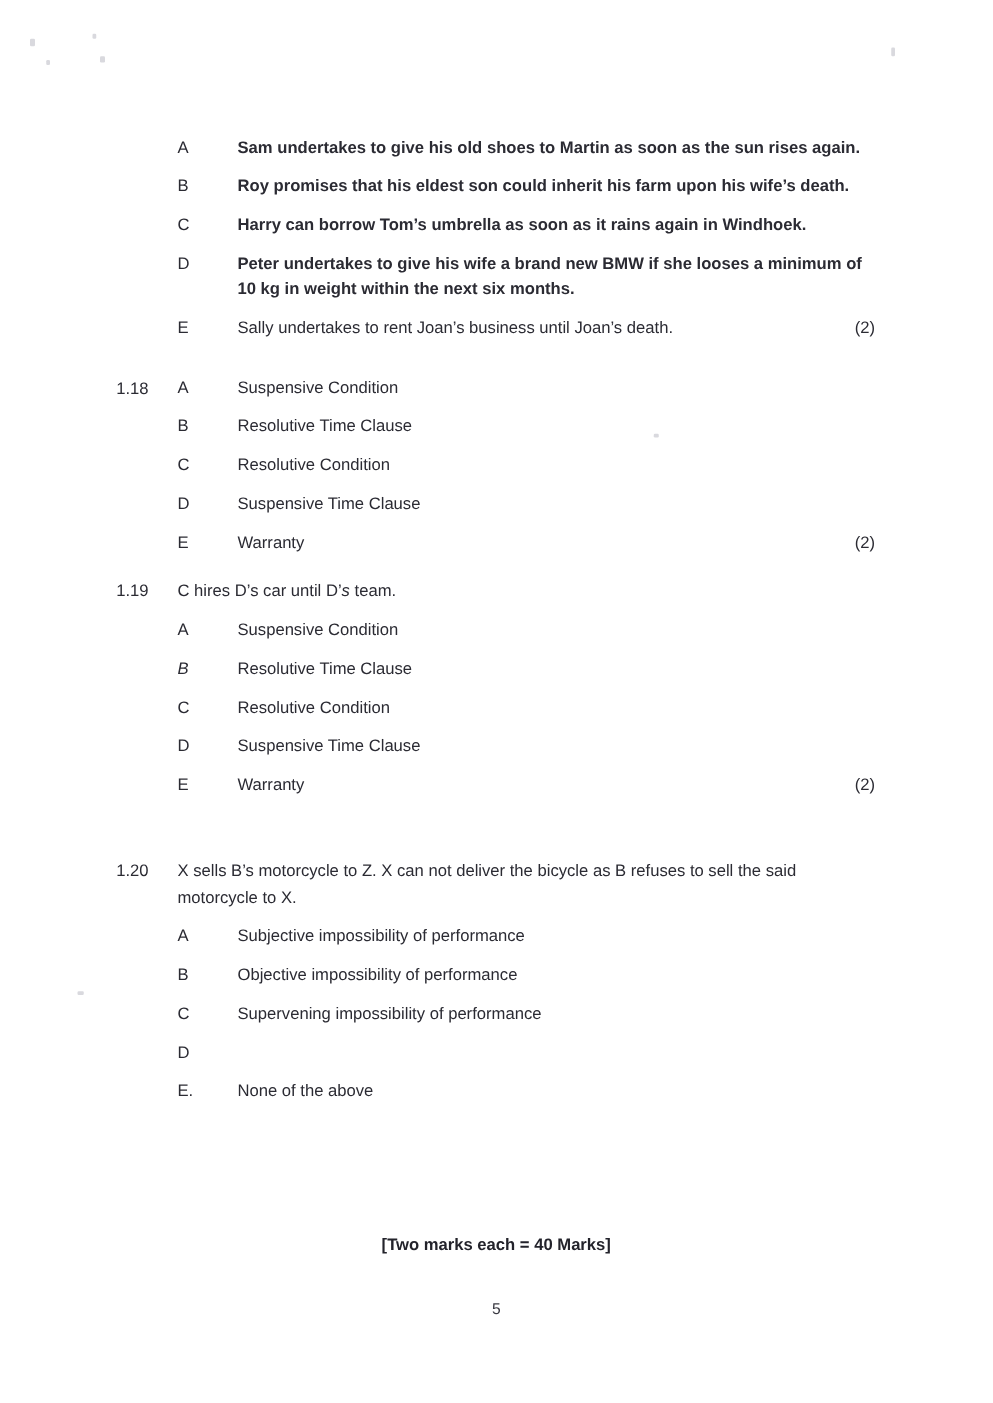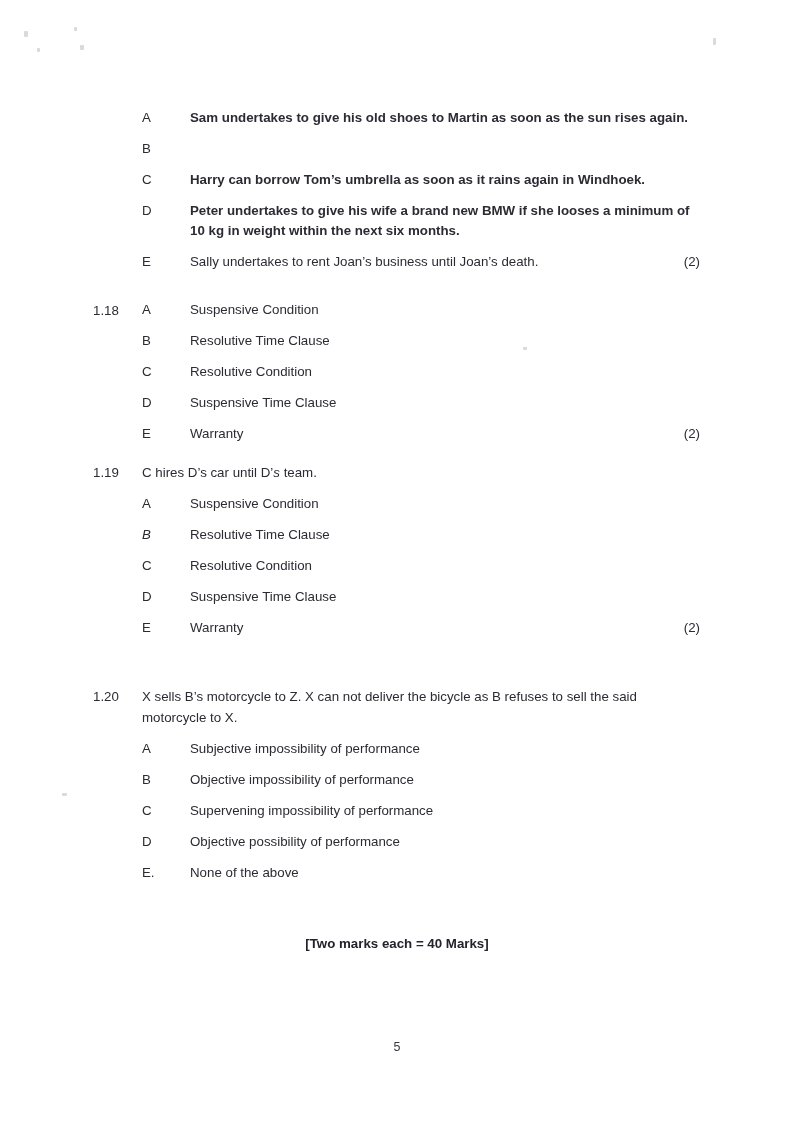--- a/index.html
+++ b/index.html
@@ -111,21 +111,21 @@
   }
   .it {
     font-style: italic;
   }
   .gap-med { height: 18px; }
   .gap-large { height: 48px; }
 
   .footer-note {
     position: absolute;
     left: 0;
-    top: 936px;
+    top: 988px;
     width: 794px;
     text-align: center;
     font-size: 13.3px;
     font-weight: bold;
     color: #23232b;
   }
 
   .page-number {
     position: absolute;
     left: 0;
@@ -153,20 +153,21 @@
 
     <div class="question">
       <div class="options">
         <div class="option wide">
           <span class="opt-letter">A</span>
           <span class="opt-text">Sam undertakes to give his old shoes to Martin as soon as the sun rises again.</span>
           <span class="opt-marks"></span>
         </div>
         <div class="option wide">
           <span class="opt-letter">B</span>
+          <span class="opt-text">Roy promises that his eldest son could inherit his farm upon his wife’s death.</span>
           <span class="opt-marks"></span>
         </div>
         <div class="option wide">
           <span class="opt-letter">C</span>
           <span class="opt-text">Harry can borrow Tom’s umbrella as soon as it rains again in Windhoek.</span>
           <span class="opt-marks"></span>
         </div>
         <div class="option wide">
           <span class="opt-letter">D</span>
           <span class="opt-text">Peter undertakes to give his wife a brand new BMW if she looses a minimum of 10 kg in weight within the next six months.</span>
@@ -267,21 +268,20 @@
           <span class="opt-text">Objective impossibility of performance</span>
           <span class="opt-marks"></span>
         </div>
         <div class="option">
           <span class="opt-letter">C</span>
           <span class="opt-text">Supervening impossibility of performance</span>
           <span class="opt-marks"></span>
         </div>
         <div class="option">
           <span class="opt-letter">D</span>
-          <span class="opt-text">Objective possibility of performance</span>
           <span class="opt-marks"></span>
         </div>
         <div class="option">
           <span class="opt-letter">E.</span>
           <span class="opt-text">None of the above</span>
           <span class="opt-marks"></span>
         </div>
       </div>
     </div>
 

